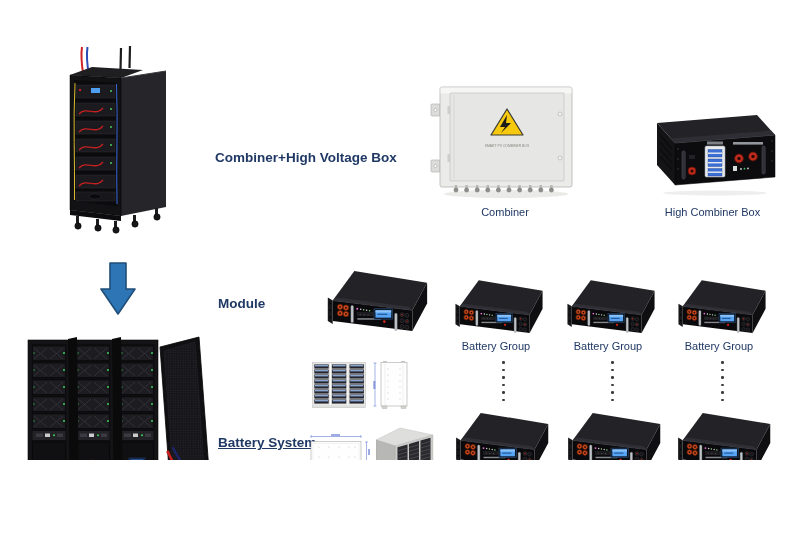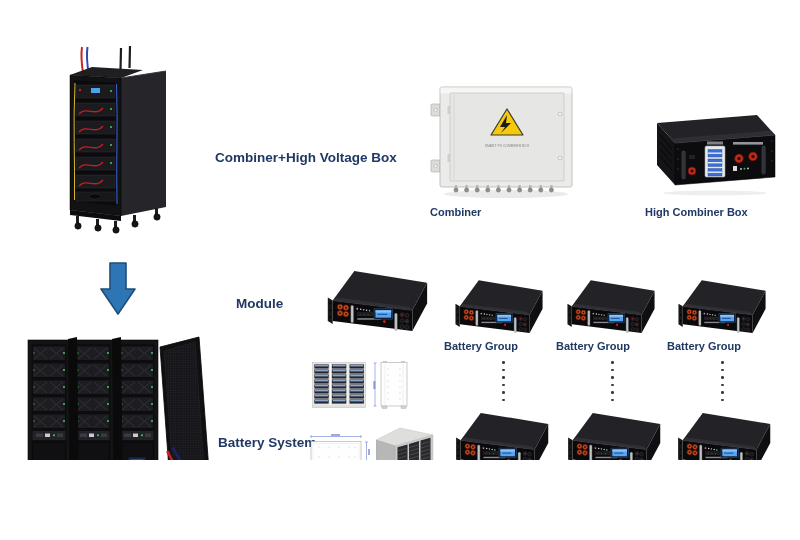--- a/index.html
+++ b/index.html
@@ -1,20 +1,20 @@
 <!DOCTYPE html>
 <html><head>
 <meta charset="utf-8">
 <style>
   html,body{margin:0;padding:0;background:#fff;}
   #canvas{position:relative;width:800px;height:460px;background:#ffffff;overflow:hidden;
           font-family:"Liberation Sans",sans-serif;}
   .abs{position:absolute;}
   .glabel{color:#1f3864;font-weight:bold;font-size:13.5px;white-space:nowrap;}
-  .caption{color:#1f3864;font-weight:bold;font-size:11px;white-space:nowrap;}
+  .caption{color:#1f3864;font-weight:normal;font-size:11px;text-align:center;white-space:nowrap;}
   .dotcol{display:flex;flex-direction:column;gap:5px;align-items:center;}
   .dotcol i{display:block;width:2.5px;height:2.5px;border-radius:50%;background:#3c3c3c;}
   svg{display:block;}
 </style>
 </head>
 <body>
 
 <div id="canvas">
 
   <svg width="0" height="0" style="position:absolute">
@@ -436,21 +436,21 @@
       </svg>
   </div>
   <div class="abs caption" style="left:645px;top:206px;width:135px;">High Combiner Box</div>
 
   <div class="abs" style="left:100px;top:262px;">
     <svg width="36" height="54" viewBox="0 0 36 54">
         <use href="#sym-arrow"></use>
       </svg>
   </div>
 
-  <div class="abs glabel" style="left:218px;top:296px;margin-left:18px;">Module</div>
+  <div class="abs glabel" style="left:218px;top:296px;">Module</div>
 
   <div class="abs" style="left:315px;top:259px;">
     <svg width="118" height="79" viewBox="0 0 120 80">
         <use href="#sym-module"></use>
       </svg>
   </div>
 
   <div class="abs" style="left:444px;top:270px;width:104px;">
     <svg width="104" height="69" viewBox="0 0 120 80">
         <use href="#sym-module"></use>
@@ -510,21 +510,21 @@
         <use href="#sym-module"></use>
       </svg>
   </div>
 
   <div class="abs" style="left:22px;top:334px;">
     <svg width="195" height="172" viewBox="0 0 195 172">
         <use href="#sym-rack3"></use>
       </svg>
   </div>
 
-  <div class="abs glabel" style="left:218px;top:435px;">Battery System</div>
+  <div class="abs glabel" style="left:218px;top:435px;text-decoration:underline;">Battery System</div>
 
   <div class="abs" style="left:312px;top:362px;">
     <svg width="54" height="46" viewBox="0 0 54 46">
         <use href="#sym-bsfront"></use>
       </svg>
   </div>
   <div class="abs" style="left:371px;top:360px;">
     <svg width="40" height="50" viewBox="0 0 40 50">
         <use href="#sym-bsside"></use>
       </svg>

